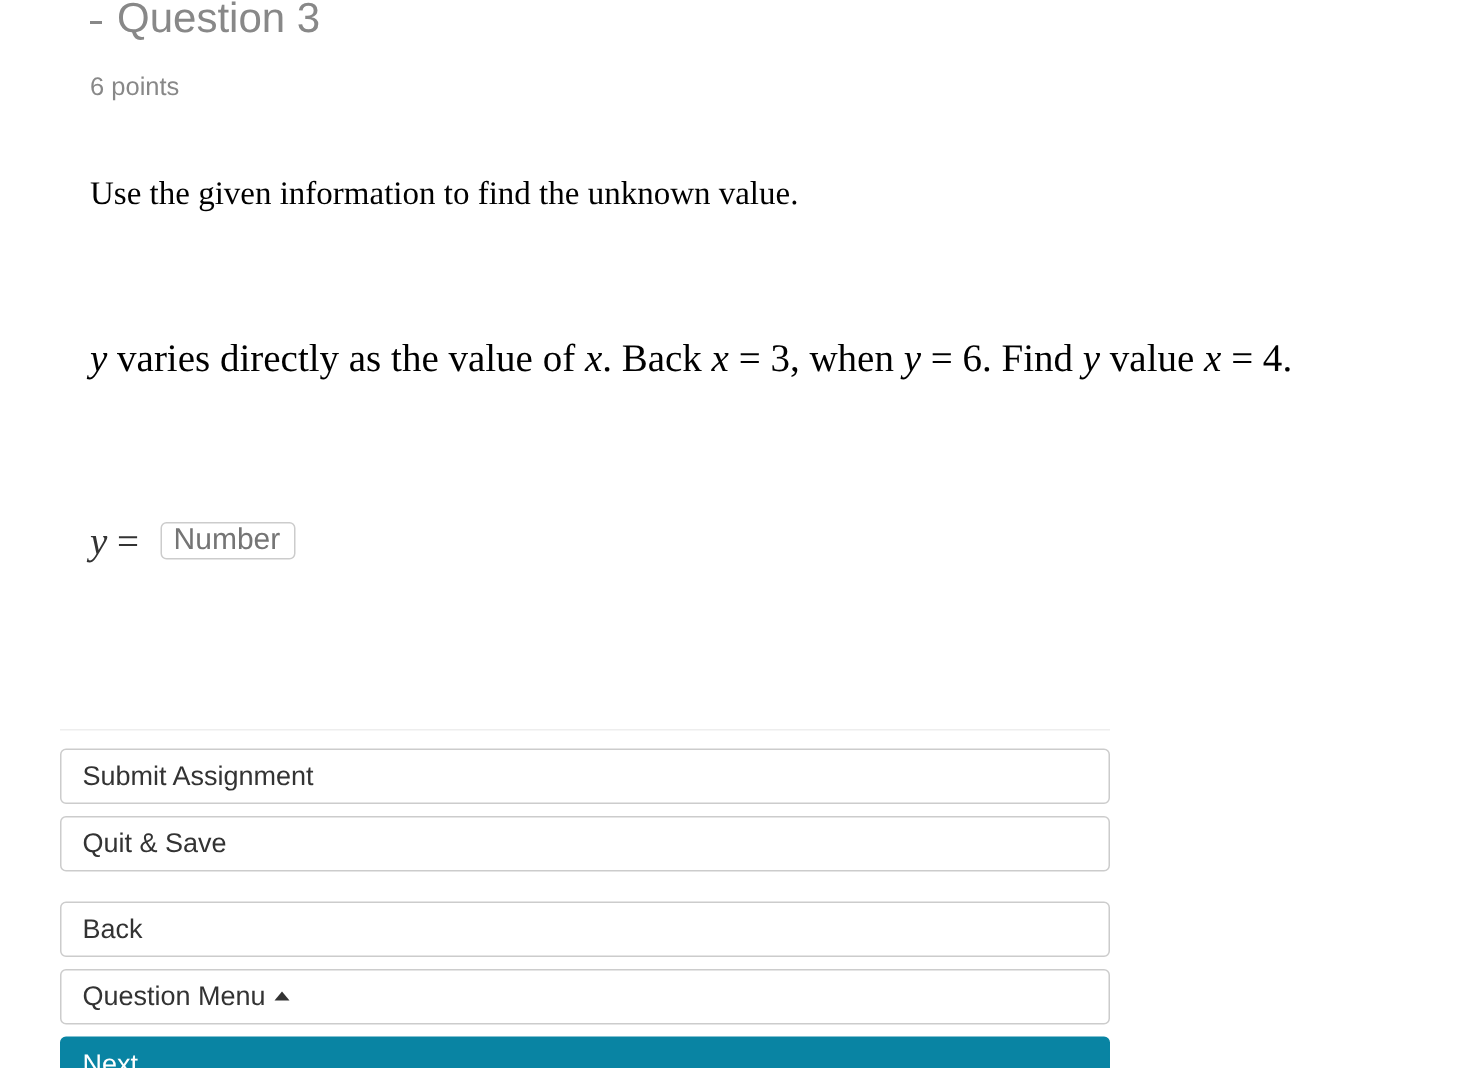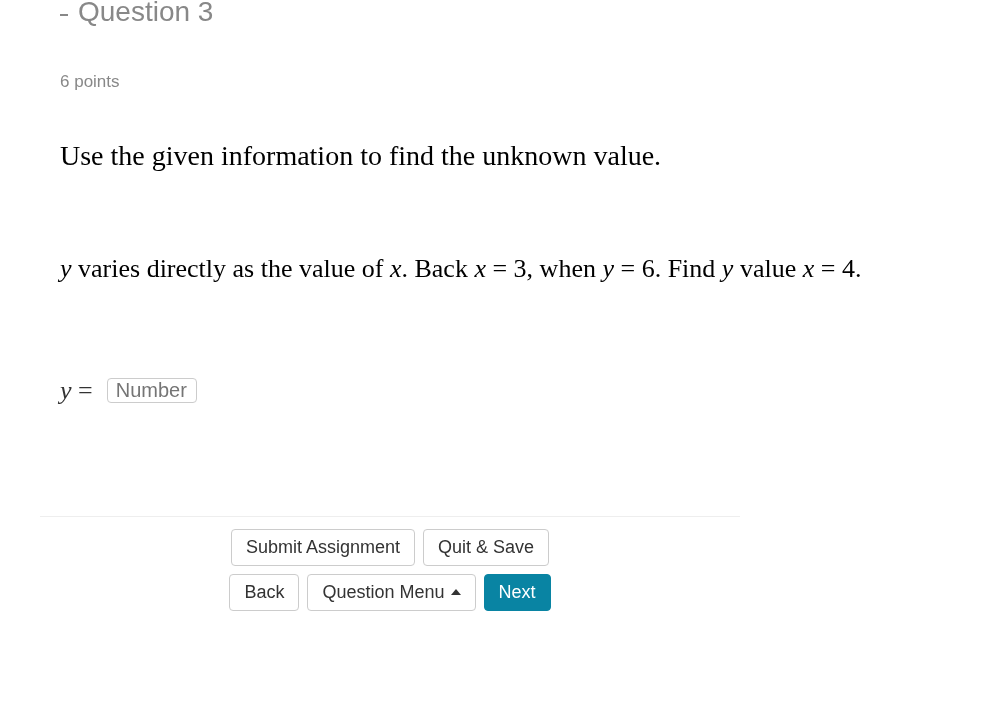--- a/index.html
+++ b/index.html
@@ -27,35 +27,35 @@
     margin-top: 6px;
   }
   .q-title {
     font-size: 28px;
     color: #888;
     font-weight: 400;
   }
   .points {
     color: #888;
     font-size: 17px;
-    margin-top: 44px;
+    margin-top: 20px;
   }
   .howdid {
     color: #0883a0;
     font-size: 17px;
     margin-top: 12px;
     cursor: pointer;
   }
   .content {
     margin-top: 48px;
     padding-right: 20px;
   }
   .instruction {
     font-family: "Times New Roman", Times, serif;
-    font-size: 28px;
+    font-size: 22px;
     color: #000;
   }
   .problem {
     font-family: "Times New Roman", Times, serif;
     font-size: 26px;
     color: #000;
     margin-top: 80px;
     line-height: 1.3;
     white-space: nowrap;
   }
@@ -92,21 +92,22 @@
     margin-left: -20px;
     background: #fff;
     border-top: 1px solid #eee;
     width: 700px;
     padding: 12px 0 0 0;
   }
   .btn-row {
     display: flex;
     justify-content: center;
     gap: 8px;
-    margin-bottom: 8px;
+    margin-bottom: 20px;
+    flex-direction: column;
   }
   .btn {
     border: 1px solid #ccc;
     background: #fff;
     color: #333;
     font-size: 18px;
     padding: 7px 14px;
     border-radius: 4px;
     cursor: pointer;
     font-family: "Helvetica Neue", Helvetica, Arial, sans-serif;

